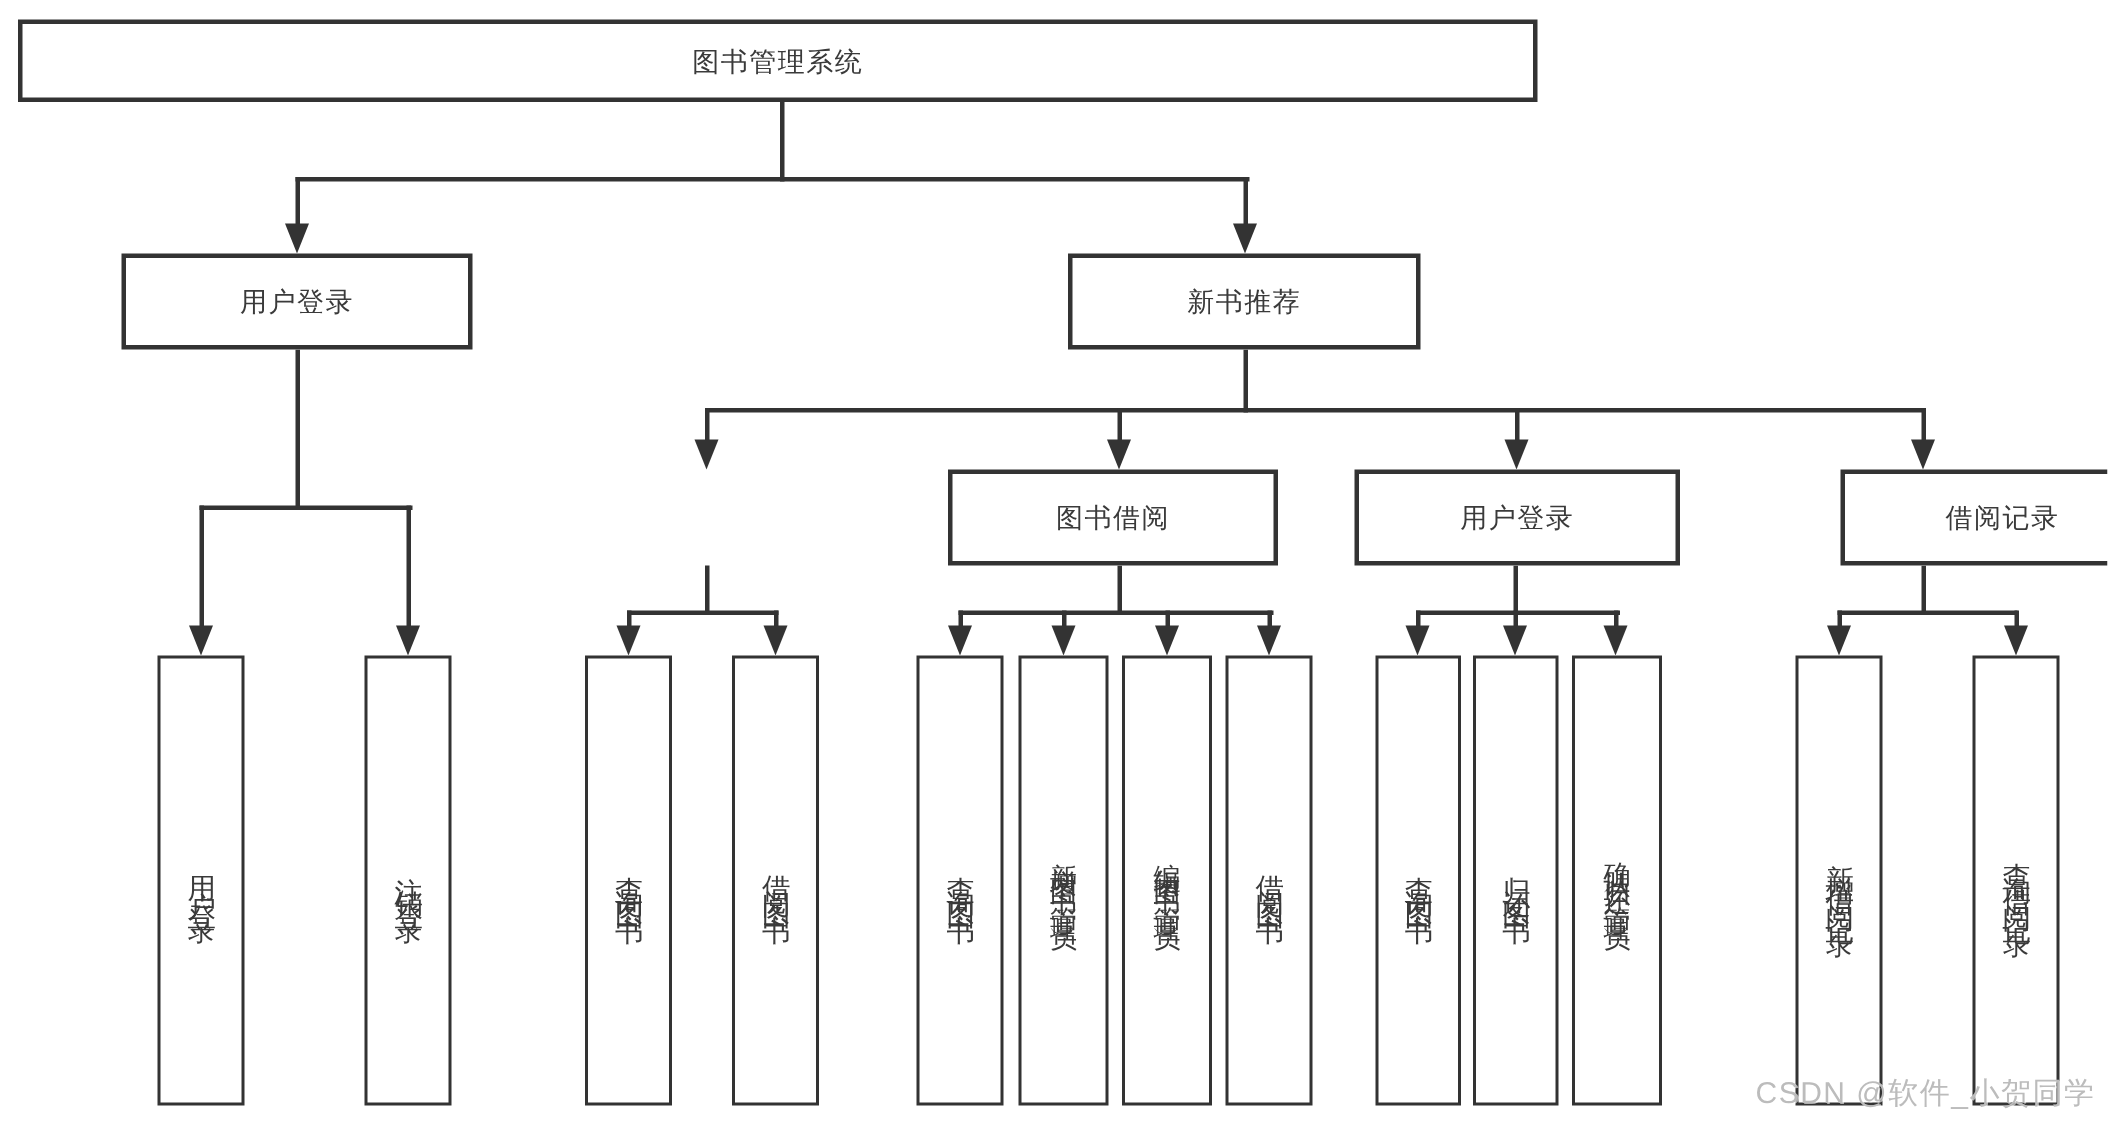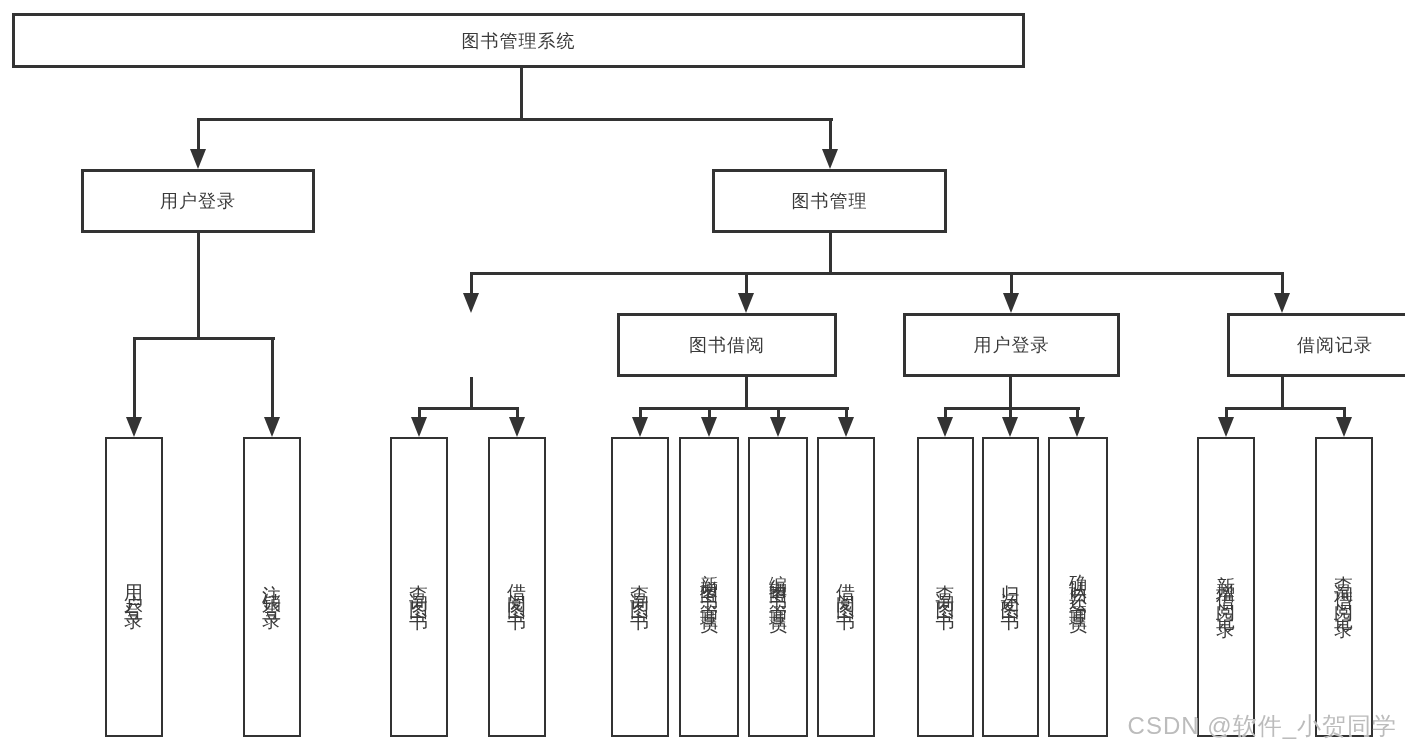--- a/index.html
+++ b/index.html
@@ -40,21 +40,21 @@
   .vtext{
     writing-mode:vertical-rl;
     font-size:19px;
     letter-spacing:9px;
     line-height:1;
     white-space:nowrap;
   }
   .vtext.dense{font-size:18px;letter-spacing:6px;}
   #watermark{
     position:absolute;right:8px;bottom:5px;
-    font-size:24px;color:var(--watermark);
+    font-size:20px;color:var(--watermark);
     letter-spacing:1px;z-index:3;white-space:nowrap;
     text-shadow:1px 1px 0 rgba(255,255,255,.6);
   }
 </style>
 </head>
 <body>
 
 <div id="canvas">
 
   <div class="v" style="left:520px;top:68px;height:53px"></div>
@@ -117,24 +117,24 @@
   <div class="arrow" style="left:1336px;top:417px"></div>
 
   <div class="box" style="left:12px;top:13px;width:1013px;height:55px">
     <span class="hlabel">图书管理系统</span>
   </div>
 
   <div class="box" style="left:81px;top:169px;width:234px;height:64px">
     <span class="hlabel">用户登录</span>
   </div>
   <div class="box" style="left:712px;top:169px;width:235px;height:64px">
-    <span class="hlabel">图书管理</span>
+    <span class="hlabel">新书推荐</span>
   </div>
 
-  <div class="box" style="left:617px;top:313px;width:220px;height:64px">
+  <div class="box" style="left:632px;top:313px;width:220px;height:64px">
     <span class="hlabel">图书借阅</span>
   </div>
   <div class="box" style="left:903px;top:313px;width:217px;height:64px">
     <span class="hlabel">用户登录</span>
   </div>
   <div class="box" style="left:1227px;top:313px;width:216px;height:64px">
     <span class="hlabel">借阅记录</span>
   </div>
 
   <div class="box leaf" style="left:105px;width:58px">

